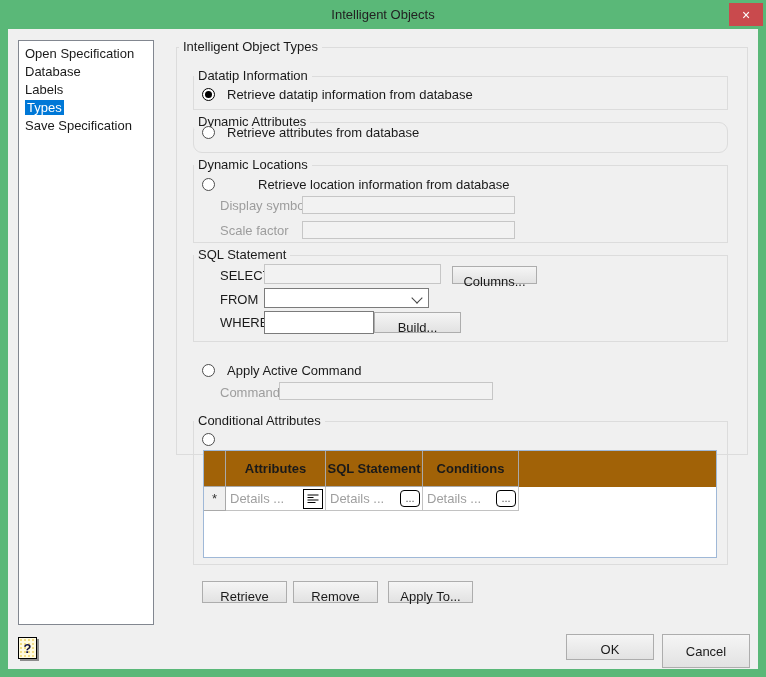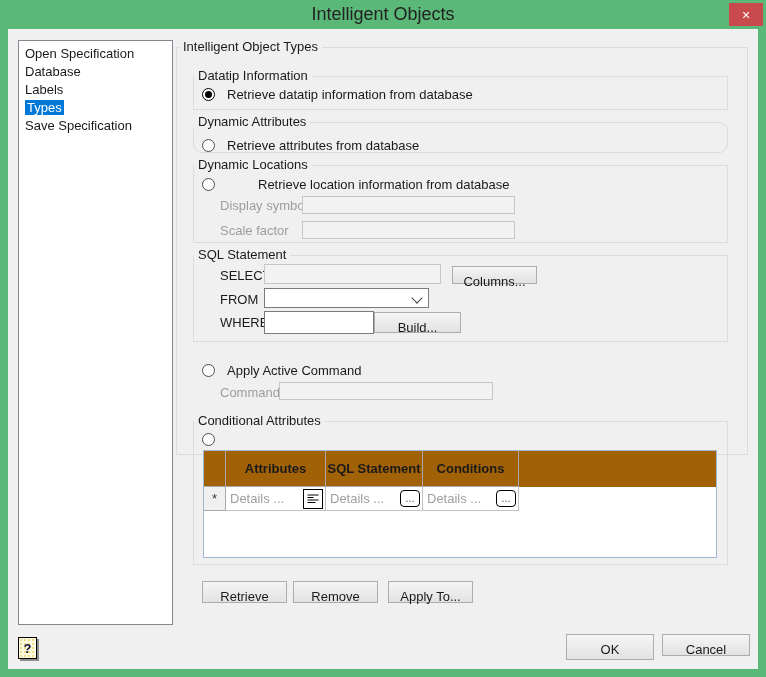--- a/index.html
+++ b/index.html
@@ -1,26 +1,26 @@
 <!DOCTYPE html>
 <html><head>
 <meta charset="utf-8">
 <style>
   html,body{margin:0;padding:0;}
   body{width:766px;height:677px;overflow:hidden;position:relative;
        font-family:"Liberation Sans",sans-serif;font-size:13px;color:#1a1a1a;}
   .win{position:absolute;inset:0;background:#5ab878;}
   .titlebar{position:absolute;left:0;top:0;width:766px;height:29px;background:#5ab878;}
-  .title{display:block;text-align:center;line-height:29px;font-size:18px;color:#222;}
+  .title{display:block;text-align:center;line-height:29px;font-size:13px;color:#222;}
   .closebtn{position:absolute;right:3px;top:3px;width:34px;height:23px;background:#c94a4d;
             display:flex;align-items:center;justify-content:center;}
   .closebtn span{color:#fff;font-size:14px;line-height:1;}
   .content{position:absolute;left:8px;top:29px;width:750px;height:640px;background:#f0f0f0;}
 
-  .listbox{position:absolute;left:18px;top:40px;width:155px;height:585px;background:#fff;
+  .listbox{position:absolute;left:18px;top:40px;width:136px;height:585px;background:#fff;
            border:1px solid #828790;box-sizing:border-box;padding-top:4px;}
   .li{height:18px;line-height:18px;padding-left:6px;white-space:nowrap;}
   .li .sel{background:#0078d7;color:#fff;padding:0 2px;}
 
   .groupbox{position:absolute;border:1px solid #dcdcdc;box-sizing:border-box;}
   .gb-label{position:absolute;top:-9px;left:0;background:#f0f0f0;padding:0 4px;white-space:nowrap;color:#1a1a1a;}
 
   .radiorow{position:absolute;display:flex;align-items:center;height:16px;}
   .radio{width:13px;height:13px;border:1px solid #4d4d4d;border-radius:50%;background:#fff;
          box-sizing:border-box;position:relative;flex:none;}
@@ -95,21 +95,21 @@
     <span class="gb-label">Datatip Information</span>
   </div>
   <div class="radiorow" style="left:202px;top:86px;">
     <span class="radio checked"></span>
     <span class="rlabel">Retrieve datatip information from database</span>
   </div>
 
   <div class="groupbox" style="left:193px;top:122px;width:535px;height:31px;border-radius:9px;">
     <span class="gb-label">Dynamic Attributes</span>
   </div>
-  <div class="radiorow" style="left:202px;top:137px;">
+  <div class="radiorow" style="left:202px;top:124px;">
     <span class="radio"></span>
     <span class="rlabel">Retrieve attributes from database</span>
   </div>
 
   <div class="groupbox" style="left:193px;top:165px;width:535px;height:78px;">
     <span class="gb-label">Dynamic Locations</span>
   </div>
   <div class="radiorow" style="left:202px;top:176px;gap:31px;">
     <span class="radio"></span>
     <span class="rlabel">Retrieve location information from database</span>
@@ -178,15 +178,15 @@
   </div>
 
   <button class="btn" style="left:202px;top:581px;width:85px;height:22px;">Retrieve</button>
   <button class="btn" style="left:293px;top:581px;width:85px;height:22px;">Remove</button>
   <button class="btn" style="left:388px;top:581px;width:85px;height:22px;">Apply To...</button>
 
   <div class="helpicon">
     <span>?</span>
   </div>
   <button class="btn" style="left:566px;top:634px;width:88px;height:26px;">OK</button>
-  <button class="btn" style="left:662px;top:634px;width:88px;height:22px;">Cancel</button>
+  <button class="btn" style="left:662px;top:634px;width:88px;height:34px;">Cancel</button>
 
 </div>
 
 </body></html>

